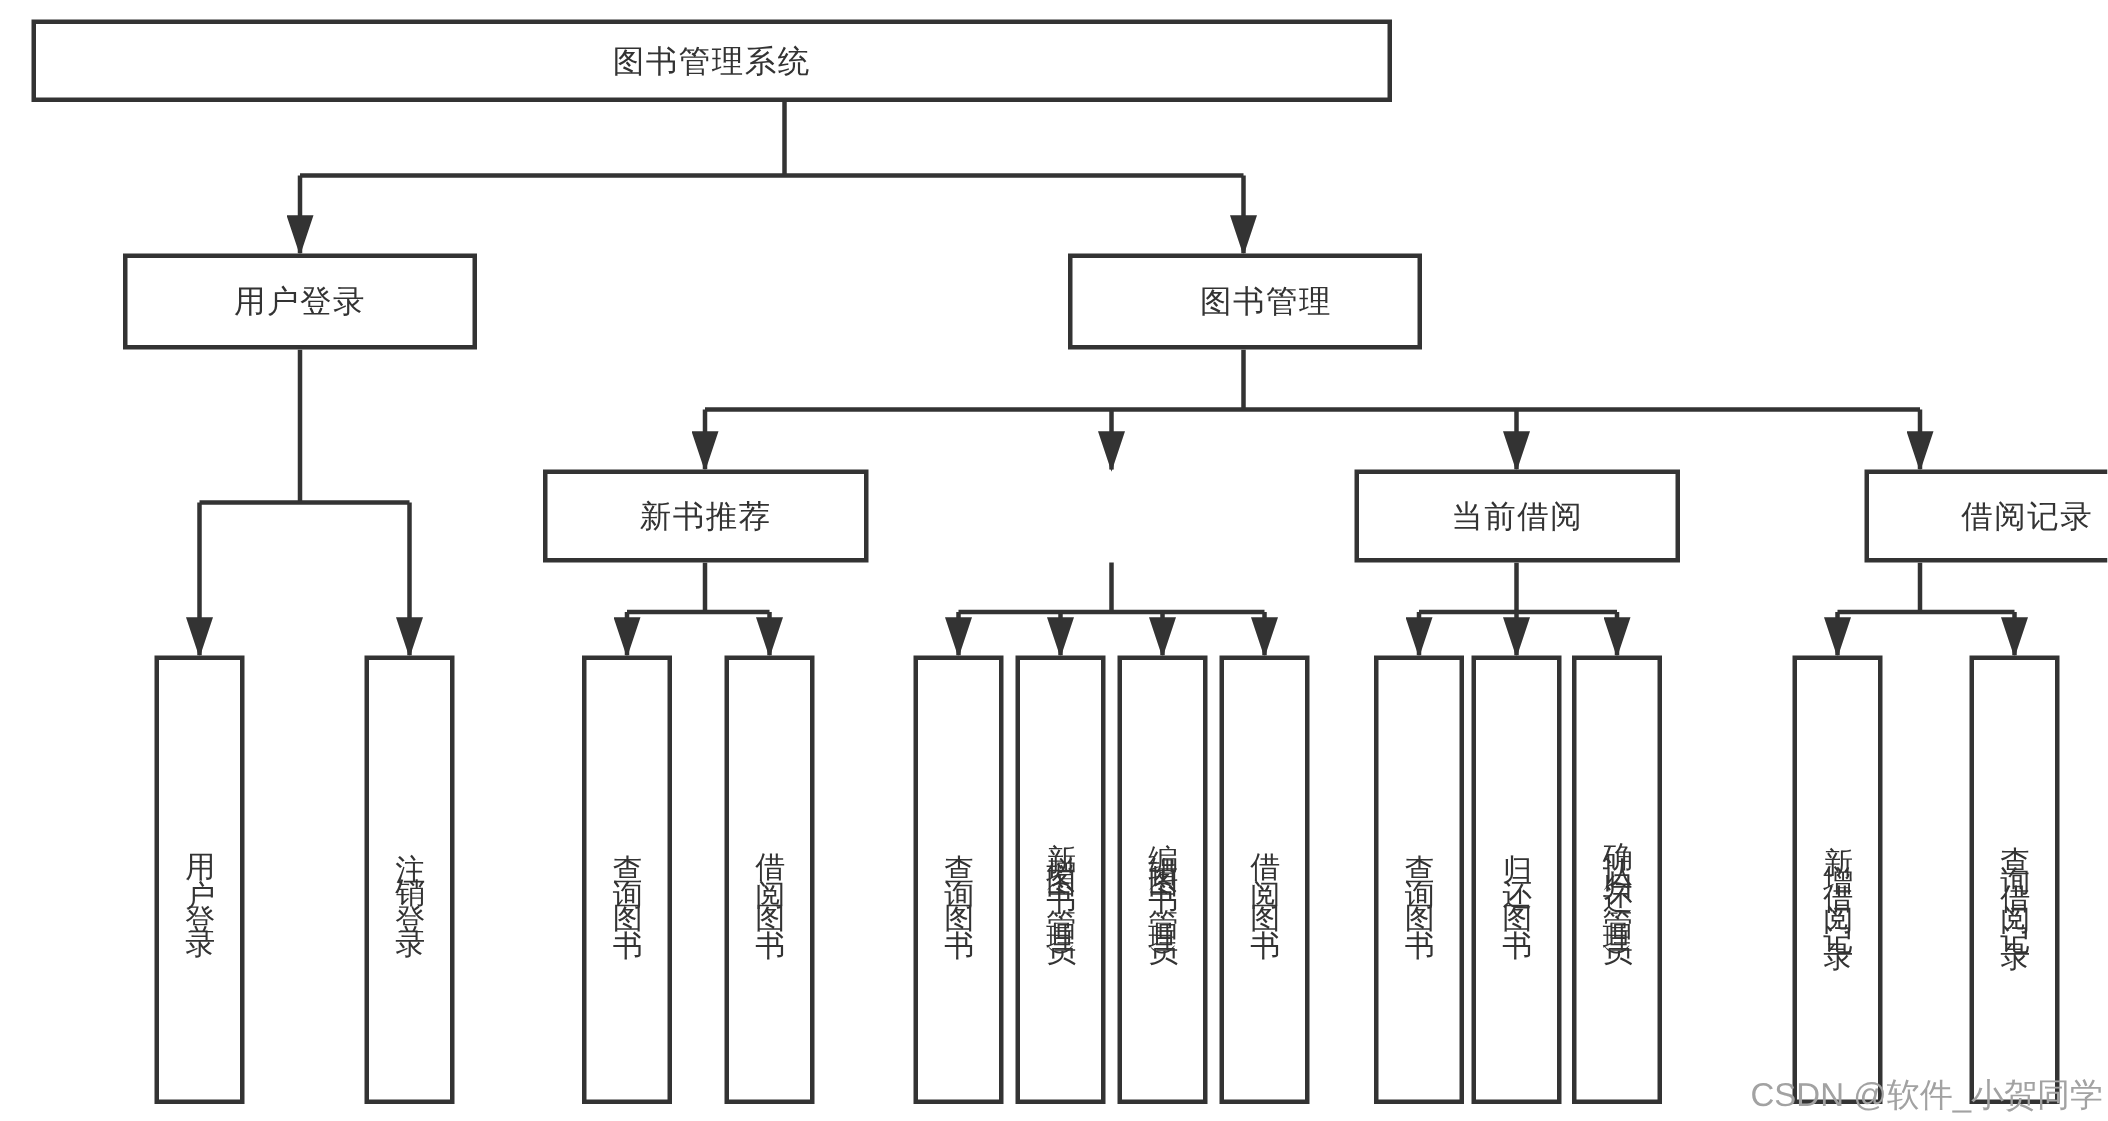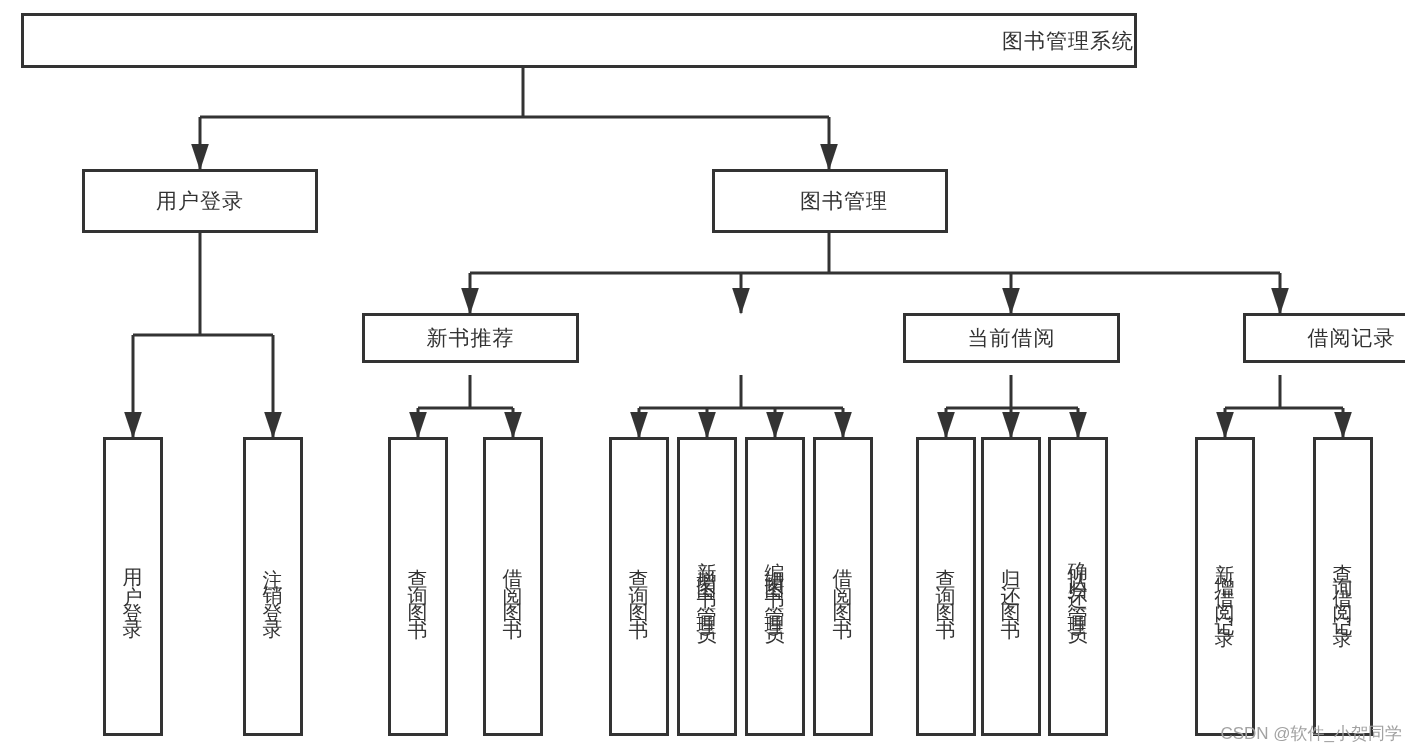--- a/index.html
+++ b/index.html
@@ -42,29 +42,29 @@
   .leaf .v-label {
     writing-mode: vertical-rl;
     text-orientation: mixed;
     font-size: 20px;
     line-height: 1;
     white-space: nowrap;
   }
   .leaf .len4 { letter-spacing: 17px; }
   .leaf .len6 { letter-spacing: 13px; }
   .leaf .len9 { letter-spacing: 9px;  }
-  .root  { left: 21px;  top: 13px;  width: 1116px; height: 55px; justify-content: flex-end; }
+  .root  { left: 21px;  top: 13px;  width: 907px; height: 55px; }
   .lvl2  { top: 169px; width: 236px; height: 64px; }
-  .lvl3  { top: 313px; width: 217px; height: 50px; }
+  .lvl3  { top: 313px; width: 217px; height: 62px; }
   .leaf  { top: 437px; width: 60px;  height: 299px; }
   .watermark {
     position: absolute;
     right: 3px;
     bottom: 2px;
-    font-size: 17px;
+    font-size: 22px;
     color: #a2a2a2;
     z-index: 3;
     white-space: nowrap;
   }
   .stroke-line {
     stroke: #333333;
     stroke-width: 3;
     fill: none;
   }
 </style>

